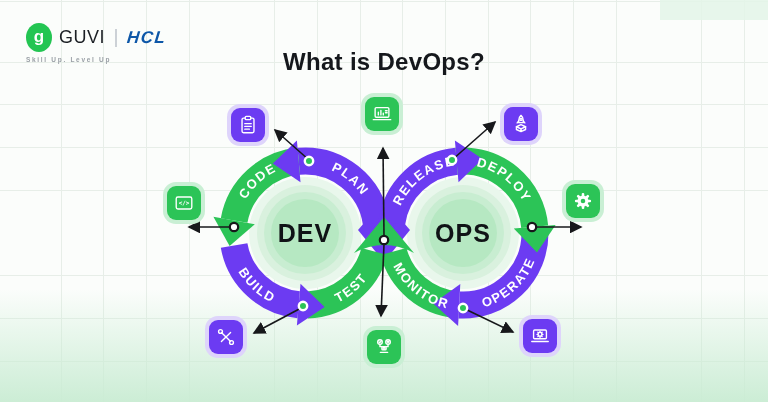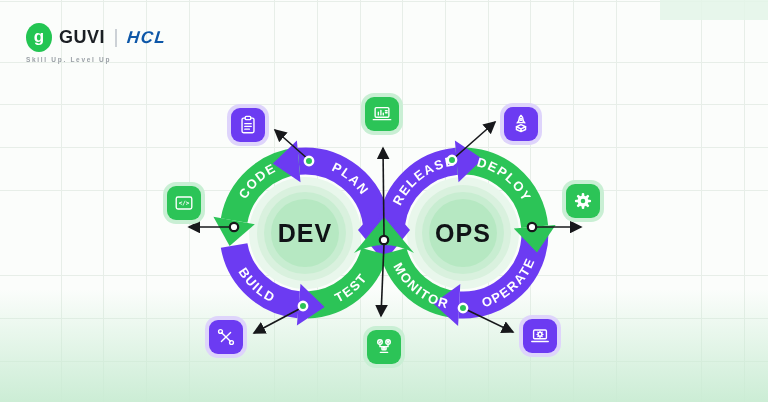--- a/index.html
+++ b/index.html
@@ -12,21 +12,21 @@
       repeating-linear-gradient(to right, transparent 0, transparent 41.7px, #e7eee8 41.7px, #e7eee8 42.7px),
       repeating-linear-gradient(to bottom, transparent 0, transparent 41.7px, #e7eee8 41.7px, #e7eee8 42.7px);
     background-position:0 0, 19px 0, 0 20px;
   }
   .corner-tint{position:absolute;right:0;top:0;width:108px;height:20px;background:#e3f4e7;opacity:.85;}
   
   .logo-wrap{position:absolute;left:26px;top:23px;}
   .logo-row{display:flex;align-items:center;gap:7px;}
   .logo-circle{width:26px;height:26px;border-radius:50%;background:#23C552;display:flex;align-items:center;justify-content:center;
     color:#fff;font-size:17px;font-weight:700;line-height:1;padding-bottom:3px;}
-  .brand-text{font-size:18px;font-weight:700;color:#1b1f24;letter-spacing:.5px;}
+  .brand-text{font-size:18px;font-weight:400;color:#1b1f24;letter-spacing:.5px;}
   .logo-divider{width:2px;height:18px;background:#ccd1d6;margin:0 3px;}
   .partner-text{font-size:17px;font-weight:900;font-style:italic;color:#0D57A8;letter-spacing:1.5px;transform:skewX(-6deg);}
   .tagline{margin-top:4px;font-size:6.5px;letter-spacing:1.7px;color:#9aa0a6;font-weight:700;}
   
   .page-title{position:absolute;left:0;right:0;top:48px;text-align:center;
     font-size:24px;font-weight:800;color:#15181c;letter-spacing:.3px;}
   
   .loop-svg{position:absolute;left:0;top:0;}
   .band-green{fill:none;stroke:#2CC457;stroke-width:27;}
   .band-purple{fill:none;stroke:#6C3BF2;stroke-width:27;}
@@ -54,20 +54,21 @@
   <div class="logo-wrap">
     <div class="logo-row">
       <div class="logo-circle">g</div>
       <div class="brand-text">GUVI</div>
       <div class="logo-divider"></div>
       <div class="partner-text">HCL</div>
     </div>
     <div class="tagline">Skill Up. Level Up</div>
   </div>
 
+  <div class="page-title">What is DevOps?</div>
 
   <svg class="loop-svg" width="768" height="402" viewBox="0 0 768 402">
     <defs>
       <marker id="arr" markerWidth="8" markerHeight="8" refX="7" refY="4" orient="auto">
         <path d="M0,0 L8,4 L0,8 Z" fill="#17181b"></path>
       </marker>
       <path id="p-code" d="M241.1,209.7 A68,68 0 0 1 287.4,167.3"></path>
       <path id="p-plan" d="M316.8,166.0 A68,68 0 0 1 368.9,209.7"></path>
       <path id="p-release" d="M399.1,209.7 A68,68 0 0 1 459.4,165.1"></path>
       <path id="p-deploy" d="M468.9,165.3 A68,68 0 0 1 526.9,209.7"></path>

